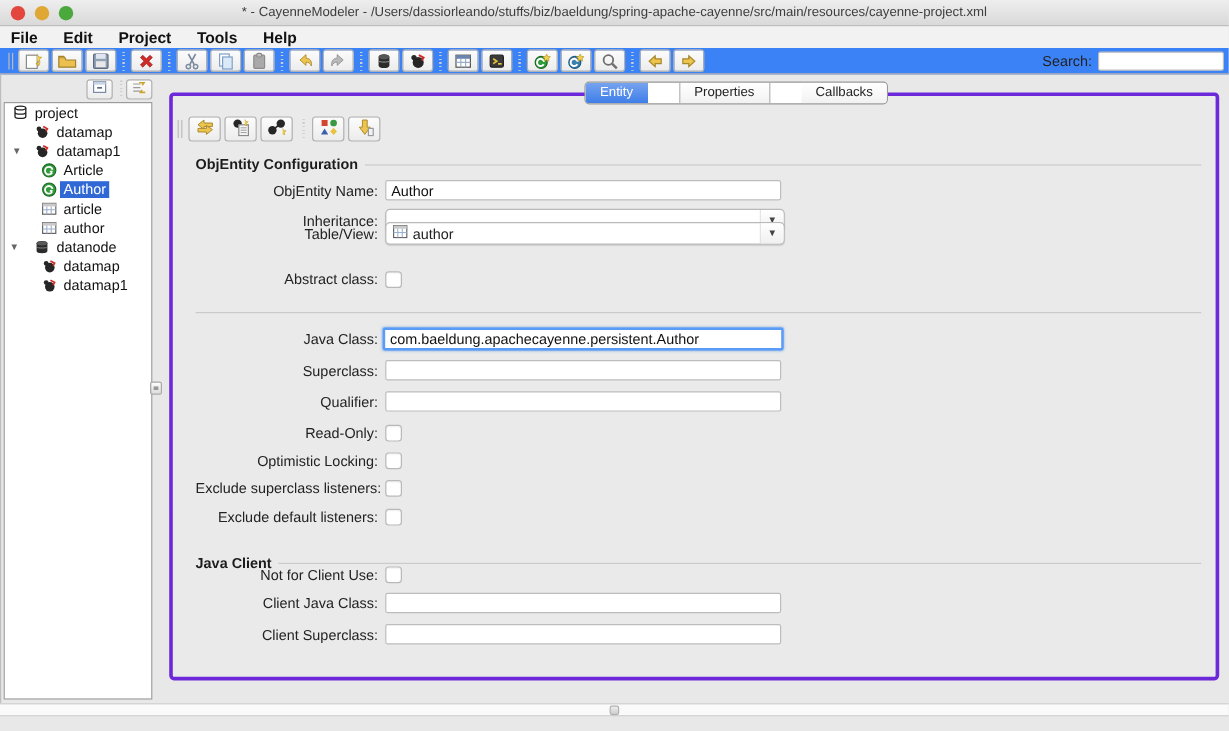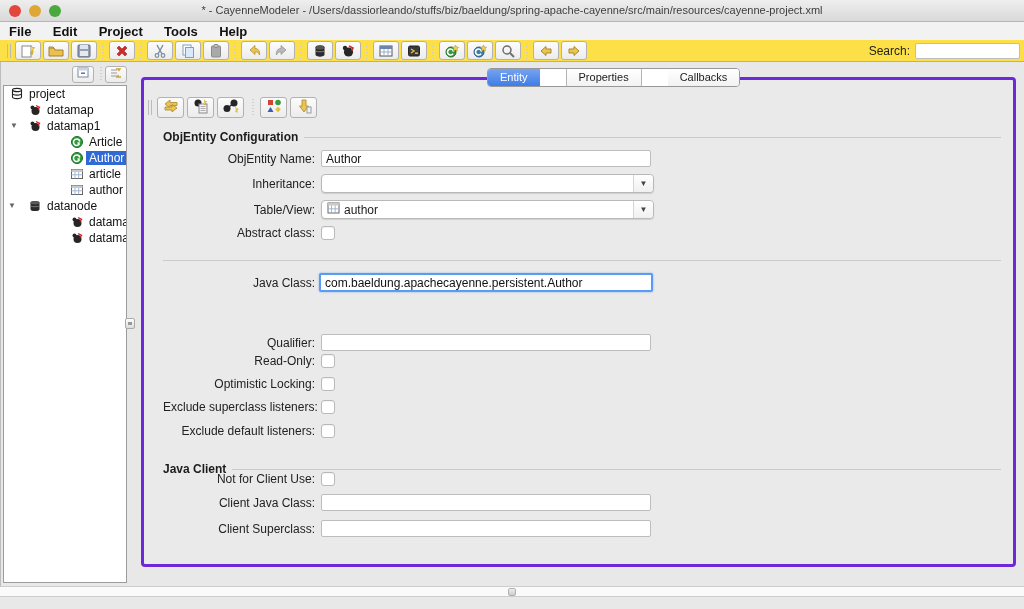--- a/index.html
+++ b/index.html
@@ -14,21 +14,21 @@
   .t-min   { left:29px; background:#dfa834; }
   .t-max   { left:49px; background:#4aa83d; }
   .win-title { position:absolute; left:0; right:0; top:4px; text-align:center;
     font-size:11px; color:#3d3d3d; white-space:nowrap; }
 
   .menubar { position:absolute; left:0; top:22px; width:1024px; height:18px; background:#f2f2f2; }
   .menubar .mi { display:inline-block; padding:2px 9px 0 9px; font-size:13px; font-weight:700; color:#111; }
   .menubar .mi:first-child { }
 
   .toolbar { position:absolute; left:0; top:40px; width:1024px; height:22px;
-    background:#fde047; border-bottom:1px solid #aeaeae; display:flex; align-items:center; padding:0 4px; }
+    background:#3b82f6; border-bottom:1px solid #aeaeae; display:flex; align-items:center; padding:0 4px; }
   .tb-grip { width:4px; height:14px; border-left:1px solid #bbb; border-right:1px solid #bbb; margin:0 3px; }
   .tb-sep { width:6px; height:16px; margin:0 2px;
     background:repeating-linear-gradient(#cfcfcf 0 1px, transparent 1px 3px); background-size:2px 100%; background-repeat:no-repeat; background-position:center; }
   .tb-btn { width:26px; height:19px; margin:0 1px; background:linear-gradient(#fcfcfc,#ececec);
     border:1px solid #b2b2b2; border-radius:3px; display:flex; align-items:center; justify-content:center; }
   .tb-btn svg { display:block; }
   .tb-spacer { flex:1; }
   .search-label { font-size:12px; color:#222; margin-right:5px; }
   .search-input { width:105px; height:16px; border:1px solid #bdbdbd; border-radius:2px; background:#fff; font-size:11px; padding:0 3px; outline:none; }
 
@@ -37,21 +37,21 @@
   .side-btn { width:22px; height:17px; background:linear-gradient(#fcfcfc,#ececec); border:1px solid #b2b2b2; border-radius:3px;
     display:flex; align-items:center; justify-content:center; margin-left:2px; }
   .side-sep { width:5px; height:14px; background:repeating-linear-gradient(#cfcfcf 0 1px, transparent 1px 3px); background-size:2px 100%; background-repeat:no-repeat; background-position:center; margin-left:4px; }
 
   .tree-panel { position:absolute; left:3px; top:85px; width:124px; height:498px; background:#fff; border:1px solid #9c9c9c; overflow:hidden; }
   .tree-row { position:relative; height:16px; display:flex; align-items:center; font-size:12px; color:#111; white-space:nowrap; }
   .tree-row .arrow { position:absolute; font-size:8px; color:#666; top:3px; }
   .tree-row .ticon { width:14px; height:14px; display:inline-flex; align-items:center; justify-content:center; flex:none; }
   .tree-row .tlabel { padding:0 3px; margin-left:2px; }
   .tree-row .tlabel.selected { background:#3069d6; color:#fff; }
-  .ind0 { padding-left:6px; } .ind1 { padding-left:24px; } .ind2 { padding-left:66px; }
+  .ind0 { padding-left:6px; } .ind1 { padding-left:24px; } .ind2 { padding-left:30px; }
 
   .vsplit { position:absolute; left:127px; top:62px; width:6px; height:523px; }
   .vsplit-handle { position:absolute; left:-2px; top:256px; width:10px; height:11px;
     background:linear-gradient(#fdfdfd,#dcdcdc); border:1px solid #aaa; border-radius:2px; }
   .vsplit-handle:after { content:""; position:absolute; left:2px; top:3px; width:4px; height:3px; background:#999; }
 
   
   .tabs { position:absolute; left:487px; top:68px; height:19px; display:flex; border:1px solid #989898; border-radius:4px; overflow:hidden; background:#fff; z-index:5;gap:26px; }
   .tab { padding:2px 12px 0 12px; font-size:11px; color:#222; background:linear-gradient(#ffffff,#f2f2f2); }
   .tab.mid { border-left:1px solid #b5b5b5; border-right:1px solid #b5b5b5; }
@@ -465,21 +465,21 @@
   </div>
 
   <div class="frow" style="top:94px;height:19px">
     <span class="flabel">Inheritance:</span>
     <span class="fcombo">
       <span class="cval"></span>
       <span class="cbtn">▼</span>
     </span>
   </div>
 
-  <div class="frow" style="top:120px;height:19px">
+  <div class="frow" style="top:105px;height:19px">
     <span class="flabel">Table/View:</span>
     <span class="fcombo">
       <span class="cval">
         <span><svg width="13" height="12">
               <rect x="1" y="1" width="11" height="10" fill="#fff" stroke="#666"></rect>
               <rect x="1" y="1" width="11" height="2.5" fill="#c9c9c9"></rect>
               <path d="M1 6.8 h11 M4.5 3.5 v7.5 M8.2 3.5 v7.5" stroke="#9ab0cc" stroke-width=".9"></path>
             </svg></span>
         <span>author</span>
       </span>
@@ -492,22 +492,26 @@
     <span class="fcheck"></span>
   </div>
 
   <div class="divider" style="top:180px"></div>
 
   <div class="frow" style="top:193px;height:19px">
     <span class="flabel">Java Class:</span>
     <input class="ftext focused" value="com.baeldung.apachecayenne.persistent.Author" style="">
   </div>
 
-
-  <div class="frow" style="top:254px;height:17px">
+  <div class="frow" style="top:220px;height:17px">
+    <span class="flabel">Superclass:</span>
+    <input class="ftext" value="" style="">
+  </div>
+
+  <div class="frow" style="top:246px;height:17px">
     <span class="flabel">Qualifier:</span>
     <input class="ftext" value="" style="">
   </div>
 
   <div class="frow" style="top:274px;height:14px">
     <span class="flabel">Read-Only:</span>
     <span class="fcheck"></span>
   </div>
 
   <div class="frow" style="top:297px;height:14px">

